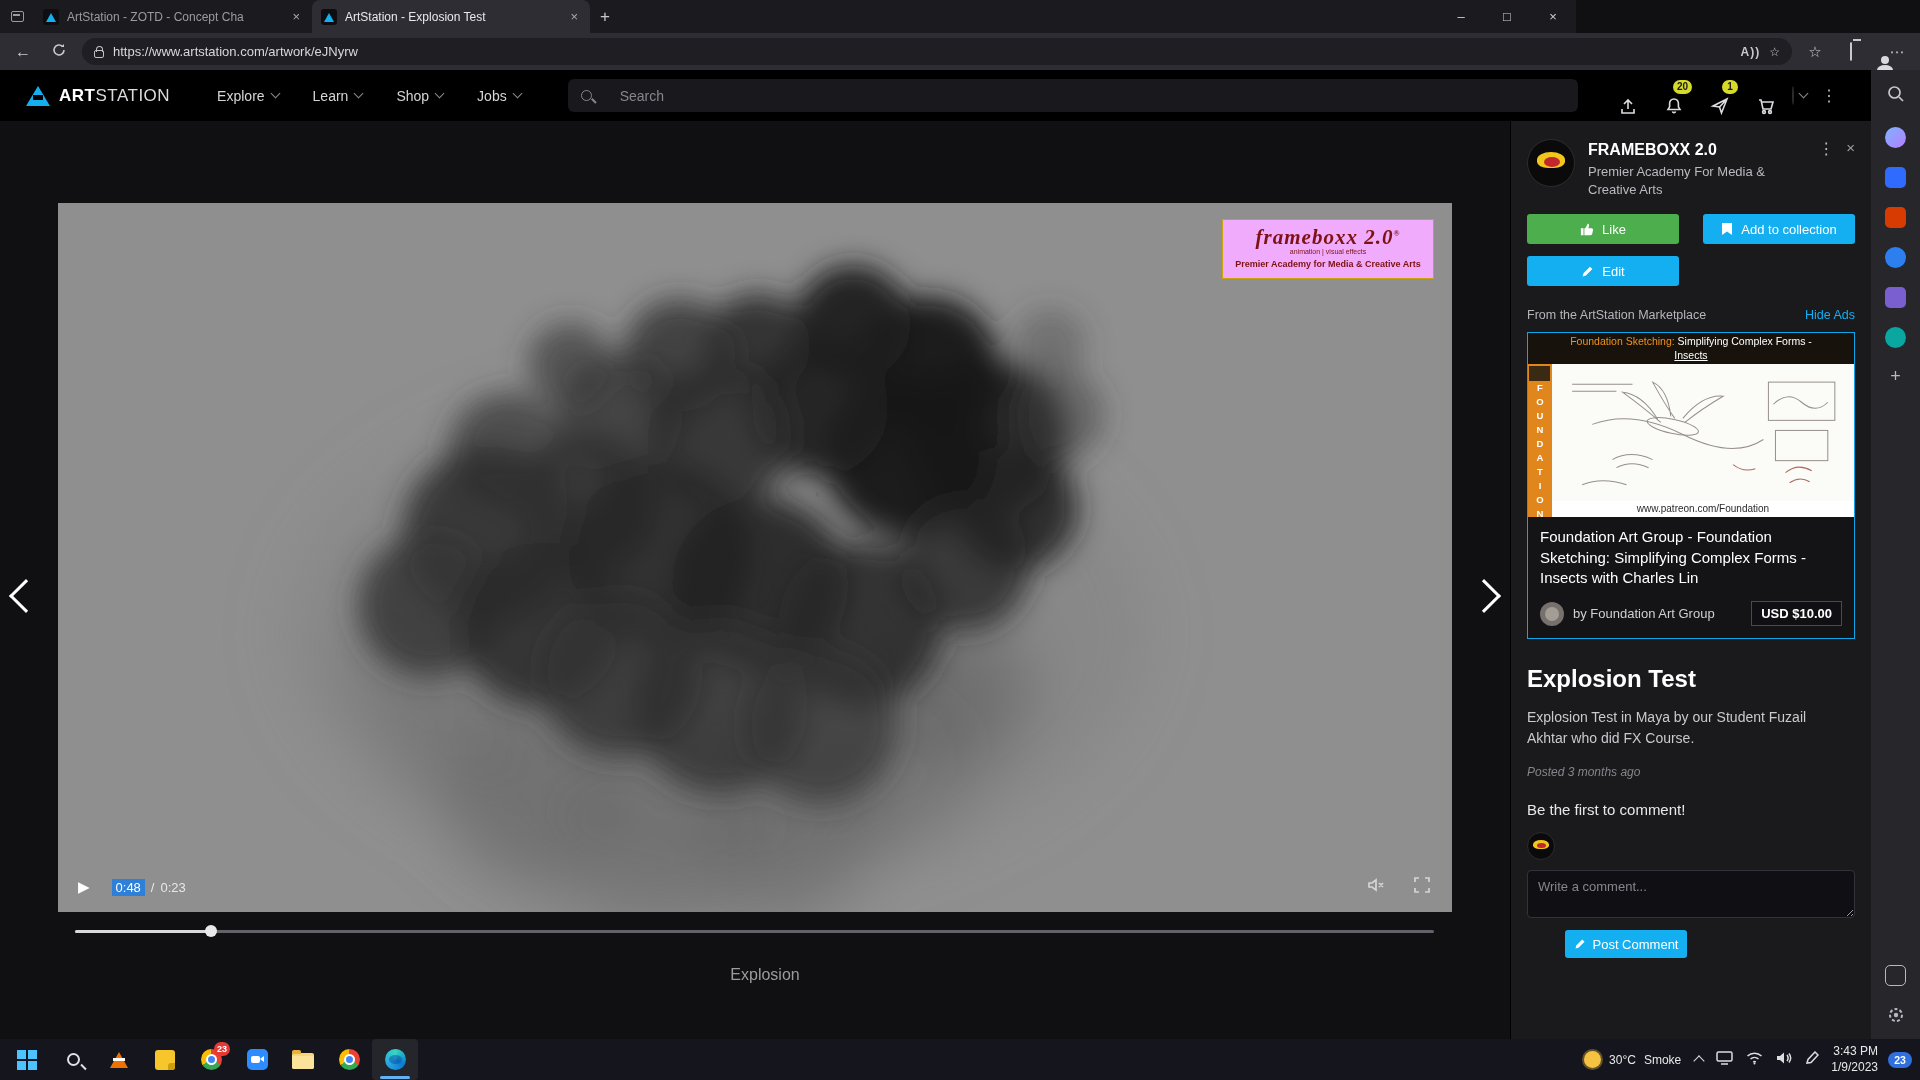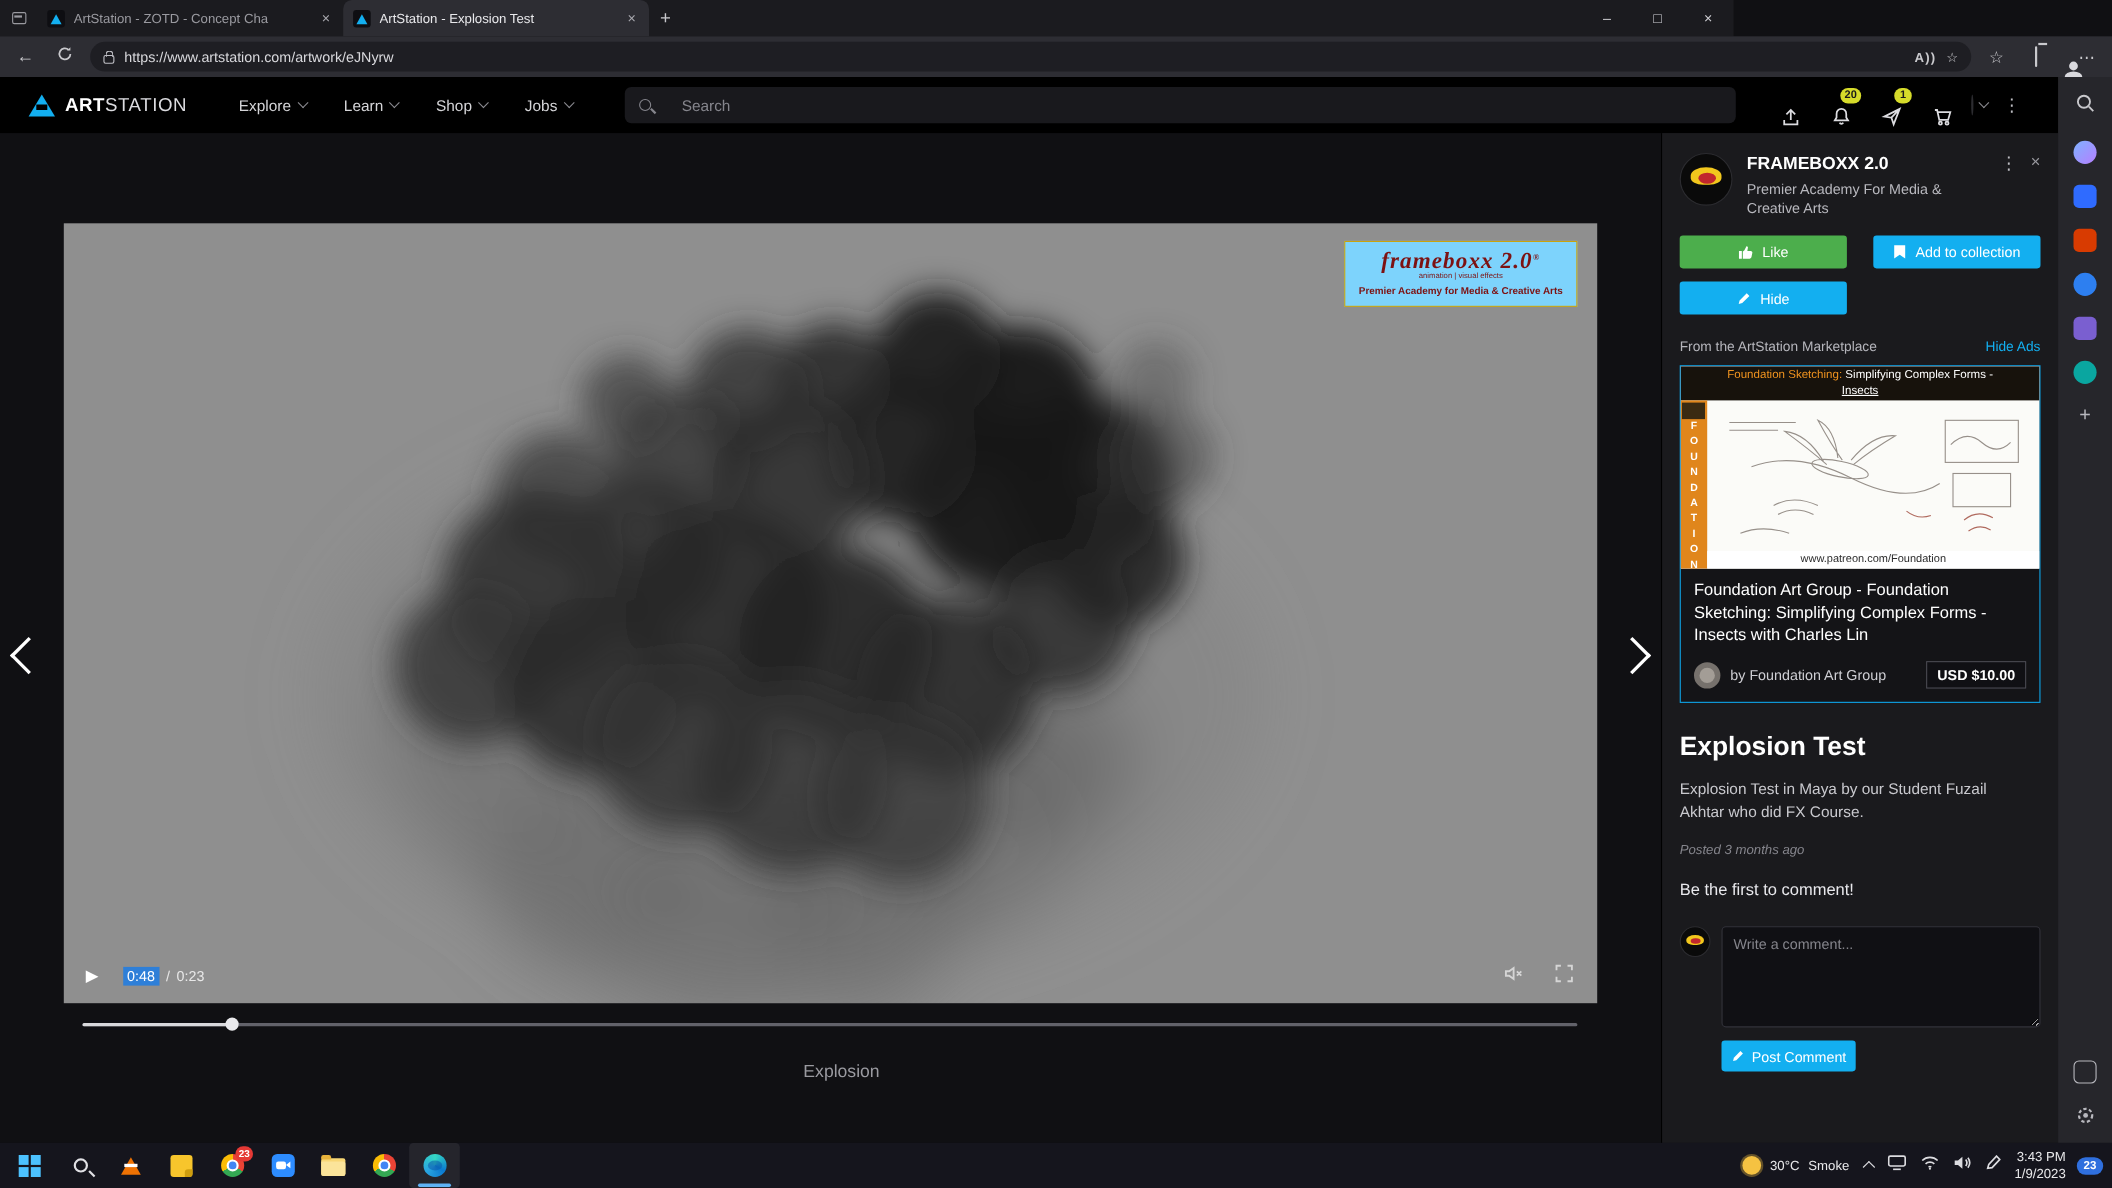--- a/index.html
+++ b/index.html
@@ -85,21 +85,21 @@
   .av32 { width:32px; height:32px; }
   .av48 { width:48px; height:48px; }
   .av28 { width:28px; height:28px; }
   .kebab { color:#bcbcc2; font-size:16px; padding:0 8px; }
 
   .content { display:flex; height:918px; }
   .main { flex:1; position:relative; }
   .video-stage { position:absolute; left:58px; top:82px; width:1394px; height:709px; background:#8f8f8f; overflow:hidden; }
   .smoke { position:absolute; inset:0; width:100%; height:100%; }
 
-  .watermark { position:absolute; top:16px; right:18px; width:212px; height:60px; background:#7dd3fc;
+  .watermark { position:absolute; top:16px; right:18px; width:212px; height:60px; background:#f0abfc;
     border:1px solid #caa30d; text-align:center; color:#7d1212; padding-top:3px; }
   .wm-title { font-family:"Liberation Serif", serif; font-style:italic; font-weight:bold;
     font-size:21px; line-height:22px; letter-spacing:1px; }
   .wm-title sup { font-size:8px; }
   .wm-sub1 { font-size:7px; line-height:8px; }
   .wm-sub2 { font-size:9px; font-weight:bold; margin-top:3px; }
 
   .vid-controls { position:absolute; left:0; right:0; bottom:8px; height:34px; display:flex;
     align-items:center; padding:0 20px; }
   .play { color:#fff; font-size:15px; }
@@ -160,21 +160,21 @@
   .ad-avatar { width:24px; height:24px; border-radius:50%; background:#76716c; position:relative; overflow:hidden; }
   .ad-avatar::after { content:''; position:absolute; inset:5px; border-radius:50%; background:#a39d96; }
   .ad-author { color:#cfcfd4; font-size:13px; }
   .ad-price { margin-left:auto; border:1px solid #4a4a52; background:#101014; padding:4px 9px;
     color:#fff; font-size:13px; font-weight:bold; }
 
   .art-title { margin-top:26px; color:#fff; font-size:24px; font-weight:bold; }
   .art-desc { margin-top:14px; color:#c9c9ce; font-size:14px; line-height:1.5; width:300px; }
   .art-posted { margin-top:16px; color:#85858c; font-size:12px; font-style:italic; }
   .comments-head { margin-top:22px; color:#e8e8ec; font-size:15px; }
-  .comment-row { display:flex; gap:10px; margin-top:24px; }
+  .comment-row { display:flex; gap:10px; margin-top:14px;flex-direction:column; }
   .comment-box { flex:1; height:92px; background:#101014; border:1px solid #32323a; border-radius:4px;
     padding:8px 10px; color:#d8d8dc; font-size:13px; font-family:"Liberation Sans", sans-serif; resize:both; }
   .comment-box::placeholder { color:#85858c; }
   .post-btn { margin:12px 0 0 38px; width:122px; height:28px; background:#13aff0; border-radius:3px;
     color:#fff; font-size:13px; display:flex; align-items:center; justify-content:center; gap:7px; }
   .post-btn svg { fill:#fff; }
 
   
   .taskbar { position:absolute; bottom:0; left:0; width:1920px; height:41px; background:#15151d;
     display:flex; align-items:center; padding:0 4px; }
@@ -451,21 +451,21 @@
           <svg width="12" height="14" viewBox="0 0 12 14">
               <path d="M1 1h10v12L6 9.5 1 13z"></path>
             </svg>
           <span>Add to collection</span>
         </div>
       </div>
       <div class="btn btn-edit">
         <svg width="13" height="13" viewBox="0 0 16 16">
             <path d="M2 14l1-4 8-8 3 3-8 8zM11 2l3 3"></path>
           </svg>
-        <span>Hide</span>
+        <span>Edit</span>
       </div>
 
       <div class="mkt-row">
         <span class="mkt-label">From the ArtStation Marketplace</span>
         <span class="hide-ads">Hide Ads</span>
       </div>
 
       <div class="ad-card">
         <div class="ad-img">
           <div class="ad-top">

